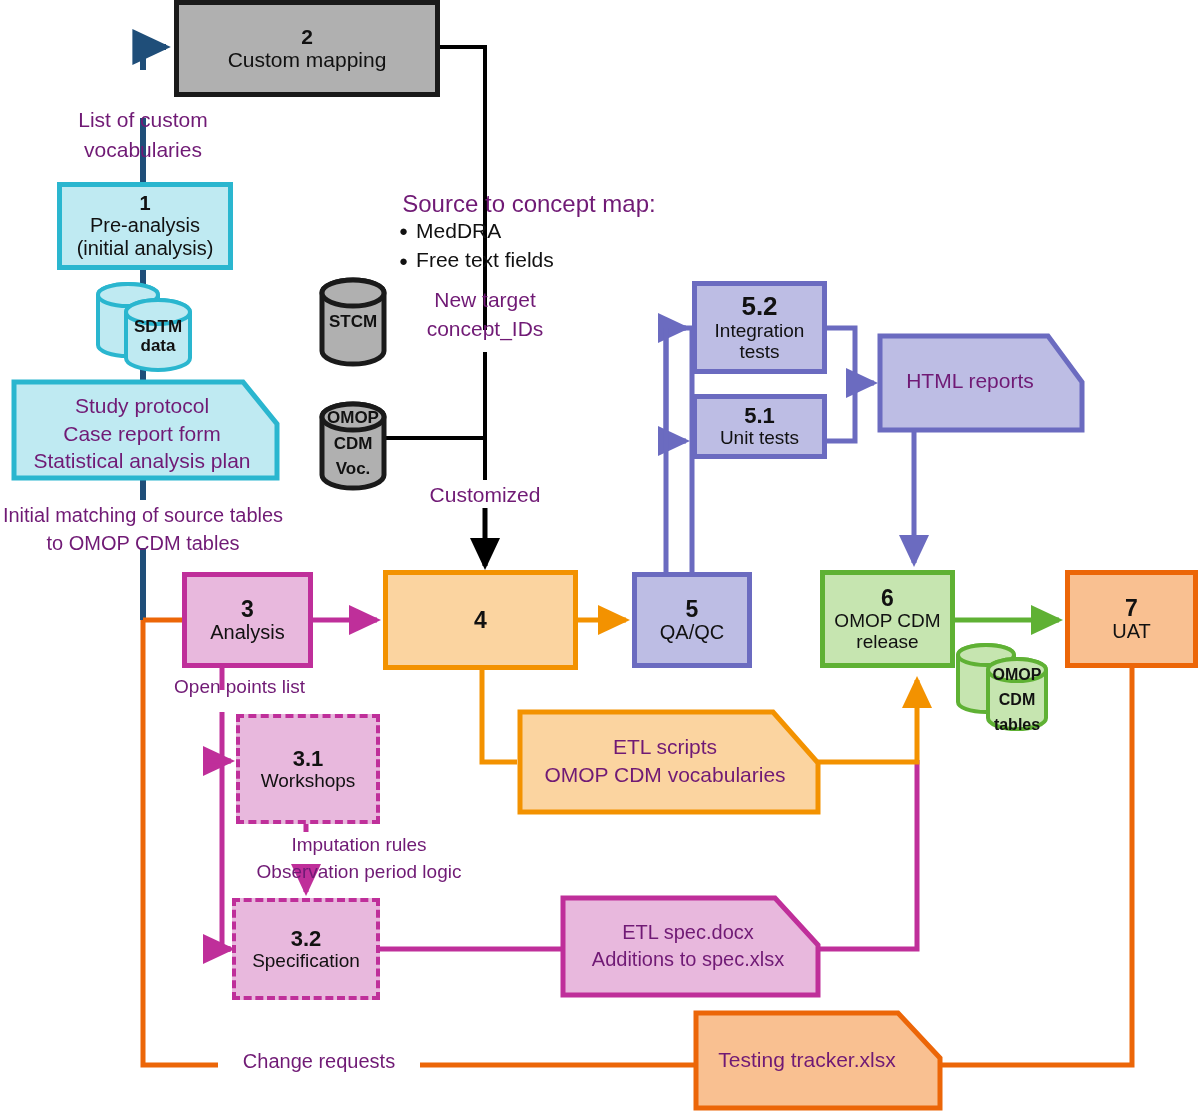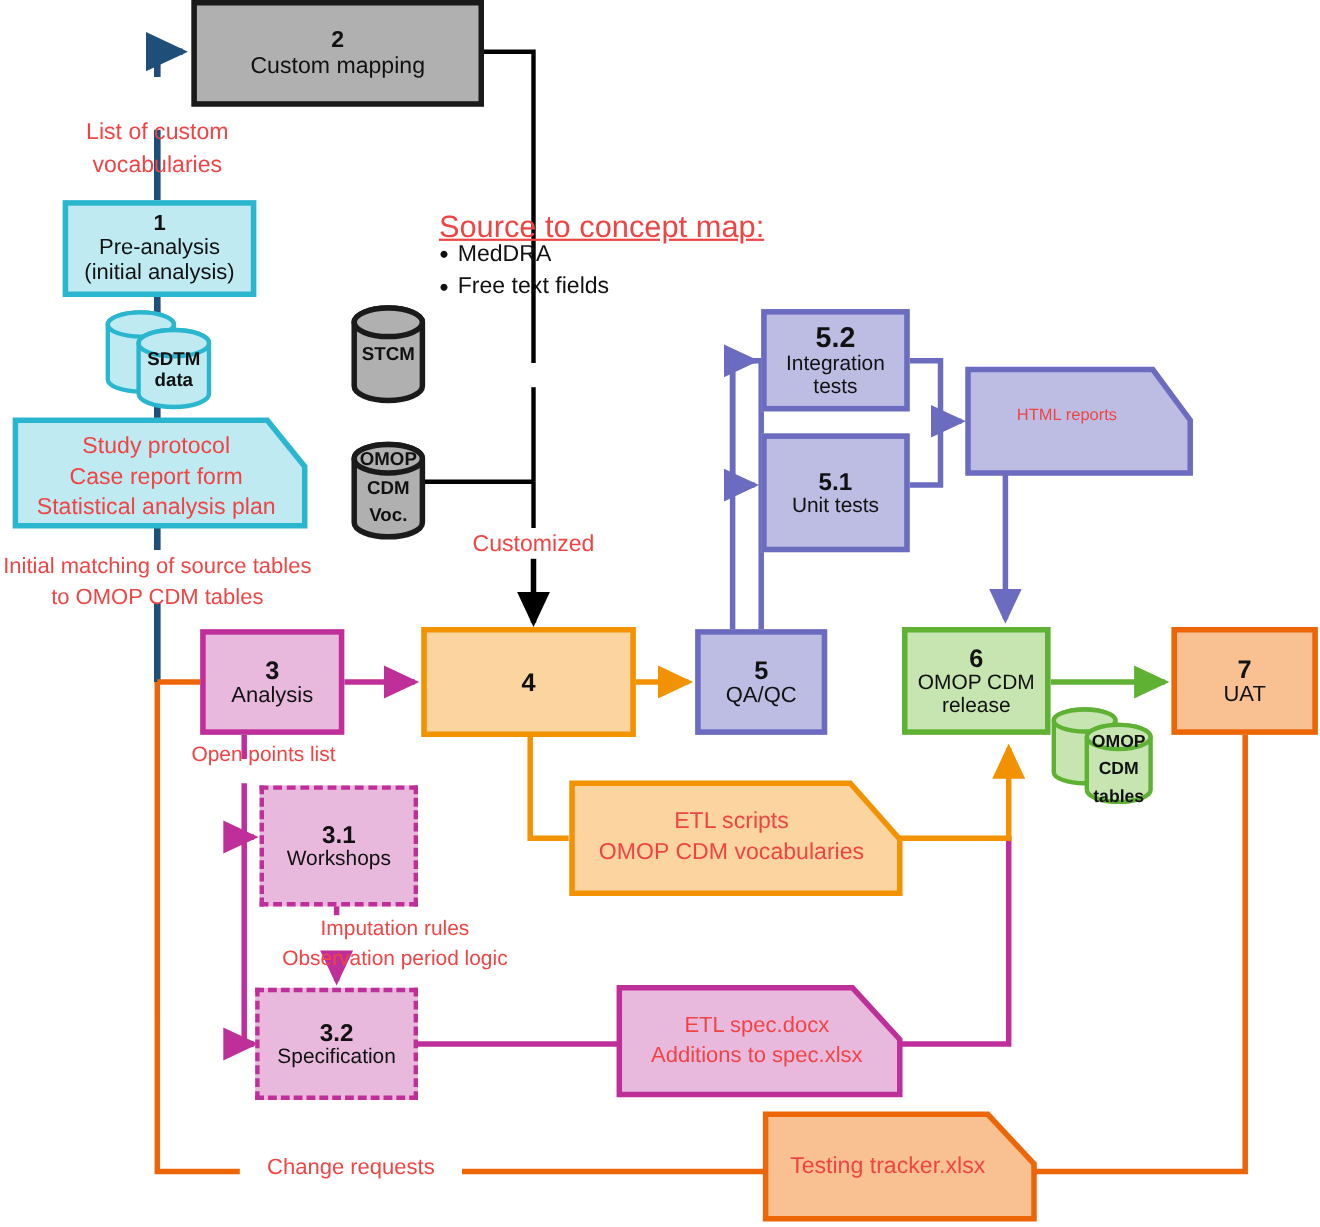--- a/index.html
+++ b/index.html
@@ -3,21 +3,21 @@
 <meta charset="utf-8">
 <style>
   html,body{margin:0;padding:0;background:#ffffff;}
   body{font-family:"Liberation Sans", sans-serif;}
   #stage{position:relative;width:1200px;height:1115px;overflow:hidden;background:#fff;}
   svg#wires{position:absolute;left:0;top:0;width:1200px;height:1115px;}
   .node{position:absolute;box-sizing:border-box;display:flex;flex-direction:column;
         align-items:center;justify-content:center;text-align:center;color:#111;}
   .node .num{font-weight:bold;line-height:1.05;}
   .node .lbl{line-height:1.12;}
-  .lbltext{position:absolute;text-align:center;color:#ef4444;line-height:1.15;white-space:pre;}
+  .lbltext{position:absolute;text-align:center;color:#701a75;line-height:1.15;white-space:pre;}
   .cyl-label{position:absolute;text-align:center;font-weight:bold;color:#111;line-height:1.12;}
 </style>
 </head>
 <body>
 
 <div id="stage">
 
   <svg id="wires" viewBox="0 0 1200 1115">
     <defs>
       <marker id="ar-navy" markerWidth="7" markerHeight="7" refX="5.6" refY="3.2" orient="auto">
@@ -123,21 +123,21 @@
     <div class="lbl">Pre-analysis
 (initial analysis)</div>
   </div>
 
   <div class="node" style="left:692px;top:281px;width:135px;height:93px;background:#bdbde4;border:5px solid #6b6bc0;font-size:19px;white-space:pre-line;">
     <div class="num" style="font-size:26px;">5.2</div>
     <div class="lbl">Integration
 tests</div>
   </div>
 
-  <div class="node" style="left:692px;top:394px;width:135px;height:108px;background:#bdbde4;border:5px solid #6b6bc0;font-size:19px;">
+  <div class="node" style="left:692px;top:394px;width:135px;height:65px;background:#bdbde4;border:5px solid #6b6bc0;font-size:19px;">
     <div class="num" style="font-size:22px;">5.1</div>
     <div class="lbl">Unit tests</div>
   </div>
 
   <div class="node" style="left:182px;top:572px;width:131px;height:96px;background:#e8b8dd;border:5px solid #bf2f9a;font-size:20px;">
     <div class="num" style="font-size:23px;">3</div>
     <div class="lbl">Analysis</div>
   </div>
 
   <div class="node" style="left:383px;top:570px;width:195px;height:100px;background:#fbd4a0;border:5px solid #f39200;font-size:20px;white-space:pre-line;">
@@ -166,52 +166,54 @@
   </div>
 
   <div class="node" style="left:232px;top:898px;width:148px;height:102px;background:#e8b8dd;border:4px dashed #bf2f9a;font-size:19px;">
     <div class="num" style="font-size:22px;">3.2</div>
     <div class="lbl">Specification</div>
   </div>
 
   <div class="lbltext" style="left:14px;top:392px;width:256px;font-size:21px;line-height:1.32;">Study protocol
 Case report form
 Statistical analysis plan</div>
-  <div class="lbltext" style="left:880px;top:369px;width:180px;font-size:15px;">HTML reports</div>
+  <div class="lbltext" style="left:880px;top:369px;width:180px;font-size:21px;">HTML reports</div>
   <div class="lbltext" style="left:563px;top:919px;width:250px;font-size:20px;line-height:1.35;">ETL spec.docx
 Additions to spec.xlsx</div>
   <div class="lbltext" style="left:520px;top:733px;width:290px;font-size:21px;line-height:1.35;">ETL scripts
 OMOP CDM vocabularies</div>
   <div class="lbltext" style="left:696px;top:1048px;width:222px;font-size:21px;">Testing tracker.xlsx</div>
 
   <div class="cyl-label" style="left:122px;top:317px;width:72px;font-size:17px;white-space:pre-line;">SDTM
 data</div>
   <div class="cyl-label" style="left:317px;top:312px;width:72px;font-size:17px;">STCM</div>
   <div class="cyl-label" style="left:317px;top:405px;width:72px;font-size:17px;white-space:pre-line;line-height:1.5;">OMOP
 CDM
 Voc.</div>
   <div class="cyl-label" style="left:982px;top:663px;width:70px;font-size:16px;white-space:pre-line;line-height:1.55;">OMOP
 CDM
 tables</div>
 
   <div class="lbltext" style="left:53px;top:105px;width:180px;font-size:21px;line-height:1.45;">List of custom
 vocabularies</div>
 
-  <div class="lbltext" style="left:399px;top:190px;width:260px;font-size:28px;text-align:center;text-decoration:underline;">Source to concept map:</div>
+  <div class="lbltext" style="left:399px;top:190px;width:260px;font-size:24px;text-align:center;">Source to concept map:</div>
   <div style="position:absolute;left:399px;top:216px;width:270px;font-size:21px;color:#111;">
     <div style="display:flex;align-items:center;gap:8px;line-height:1.4;">
       <span style="font-size:15px;">●</span>
       <span>MedDRA</span>
     </div>
     <div style="display:flex;align-items:center;gap:8px;line-height:1.4;">
       <span style="font-size:15px;">●</span>
       <span>Free text fields</span>
     </div>
   </div>
 
+  <div class="lbltext" style="left:405px;top:285px;width:160px;font-size:21px;line-height:1.4;">New target
+concept_IDs</div>
   <div class="lbltext" style="left:405px;top:483px;width:160px;font-size:21px;">Customized</div>
   <div class="lbltext" style="left:-2px;top:501px;width:290px;font-size:20px;line-height:1.4;">Initial matching of source tables
 to OMOP CDM tables</div>
   <div class="lbltext" style="left:145px;top:676px;width:160px;font-size:19px;text-align:right;">Open points list</div>
   <div class="lbltext" style="left:234px;top:832px;width:250px;font-size:19px;line-height:1.4;">Imputation rules
 Observation period logic</div>
   <div class="lbltext" style="left:218px;top:1050px;width:190px;font-size:20px;background:#fff;padding:0 6px;">Change requests</div>
 
 </div>
 

